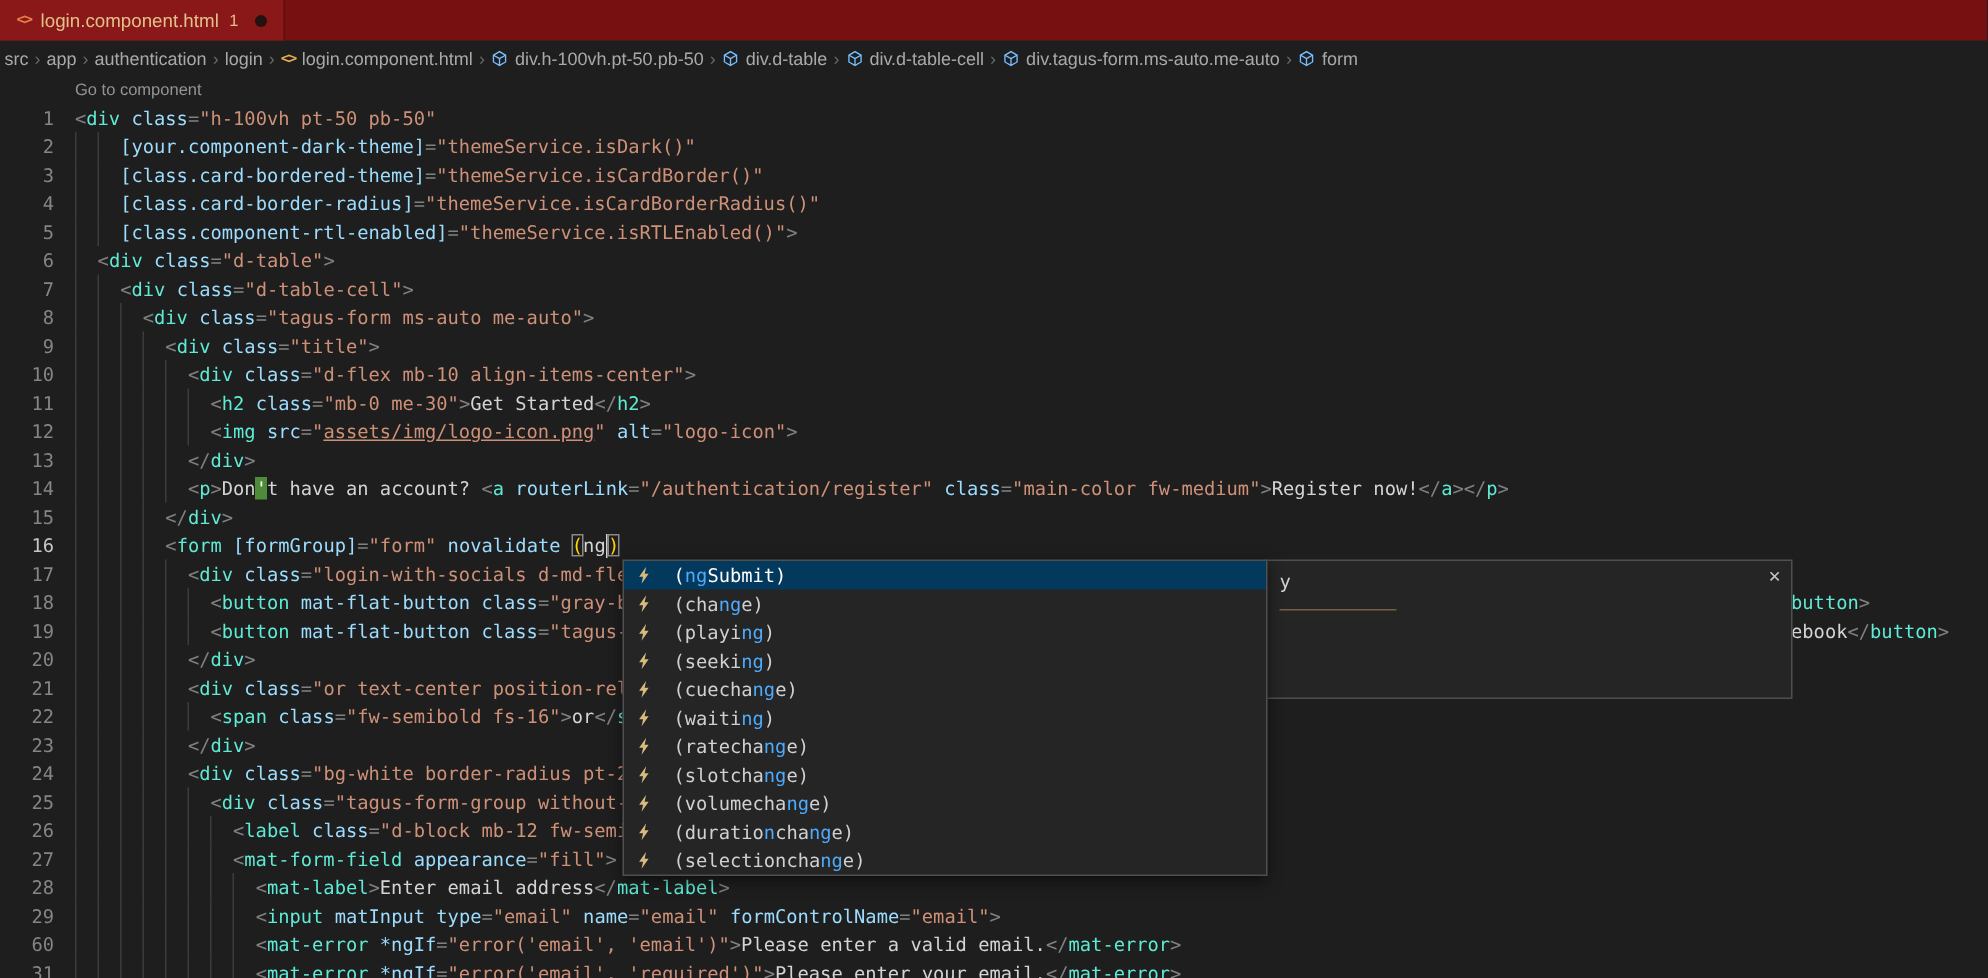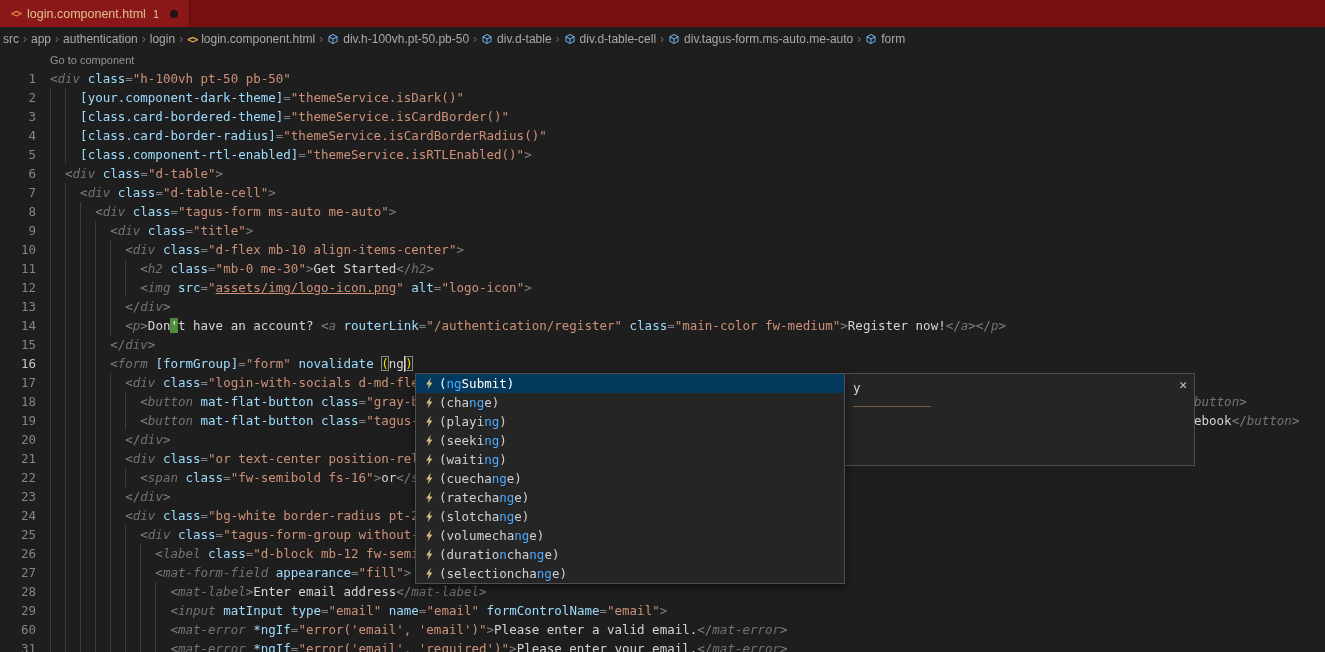--- a/index.html
+++ b/index.html
@@ -25,36 +25,36 @@
   .codelens{height:18px;line-height:18px;padding-left:50px;color:#949494;font-size:11px;cursor:pointer;}
 
   
   .editor{position:relative;}
   .row{display:flex;height:19px;line-height:19px;font-family:"DejaVu Sans Mono",monospace;font-size:12.5px;}
   .ln{flex:0 0 36px;text-align:right;color:#858585;user-select:none;}
   .row.active .ln{color:#c6c6c6;}
   .code{position:relative;flex:1;padding-left:14px;white-space:pre;}
   .guide{position:absolute;top:0;bottom:0;width:1px;background:#3c3c3c;}
   .tk-p{color:#808080;}
-  .tk-t{color:#737373;font-style:italic;}
+  .tk-t{color:#5eead4;}
   .tk-a{color:#9cdcfe;}
   .tk-s{color:#ce9178;}
   .tk-x{color:#d4d4d4;}
   .tk-u{color:#ce9178;text-decoration:underline;}
   .tk-g{color:#ffffff;background:#4e8c3a;}
   .tk-bm{color:#ffd700;outline:1px solid #888888;outline-offset:-1px;}
   .cursor{display:inline-block;width:1.5px;height:16px;background:#d4d4d4;vertical-align:middle;margin:0 0 2px 0;}
 
   
   .suggest{position:absolute;left:415px;top:373px;width:428px;background:#252526;border:1px solid #4f4f4f;box-shadow:0 3px 9px rgba(0,0,0,.55);z-index:5;}
   .s-item{height:19px;display:flex;align-items:center;padding:0 3px;font-family:"DejaVu Sans Mono",monospace;font-size:12.5px;color:#d0d0d0;cursor:pointer;}
   .s-item.sel{background:#04395e;color:#ffffff;}
   .s-icon{flex:0 0 20px;display:flex;align-items:center;justify-content:center;}
   .s-icon svg{width:13px;height:13px;fill:#d7ba7d;}
-  .s-label{white-space:pre;}
+  .s-label{white-space:pre;margin-left:10px;}
   .m{color:#4daafc;}
 
   
   .docbox{position:absolute;left:843px;top:373px;width:352px;height:93px;background:#252526;border:1px solid #4f4f4f;box-sizing:border-box;padding:5px 24px 5px 9px;font-family:"DejaVu Sans Mono",monospace;font-size:12.5px;color:#d4d4d4;z-index:4;}
   .doc-line{line-height:18px;white-space:pre;}
   .doc-close{position:absolute;top:4px;right:7px;color:#c5c5c5;font-size:13px;line-height:13px;cursor:pointer;}
   .doc-hr{width:78px;height:0;border-top:1px solid #75603f;margin-top:9px;}
 </style>
 </head>
 <body>
@@ -299,29 +299,29 @@
           </svg>
         </span>
         <span class="s-label"><span>(seeki</span><span class="m">ng</span><span>)</span></span>
       </div>
       <div class="s-item">
         <span class="s-icon">
           <svg viewBox="0 0 16 16">
             <path d="M9.6 1 3.8 9.3h3.2L5.8 15l5.8-8.3H8.3L9.6 1z"></path>
           </svg>
         </span>
+        <span class="s-label"><span>(cuecha</span><span class="m">ng</span><span>e)</span></span>
+      </div>
+      <div class="s-item">
+        <span class="s-icon">
+          <svg viewBox="0 0 16 16">
+            <path d="M9.6 1 3.8 9.3h3.2L5.8 15l5.8-8.3H8.3L9.6 1z"></path>
+          </svg>
+        </span>
         <span class="s-label"><span>(waiti</span><span class="m">ng</span><span>)</span></span>
-      </div>
-      <div class="s-item">
-        <span class="s-icon">
-          <svg viewBox="0 0 16 16">
-            <path d="M9.6 1 3.8 9.3h3.2L5.8 15l5.8-8.3H8.3L9.6 1z"></path>
-          </svg>
-        </span>
-        <span class="s-label"><span>(cuecha</span><span class="m">ng</span><span>e)</span></span>
       </div>
       <div class="s-item">
         <span class="s-icon">
           <svg viewBox="0 0 16 16">
             <path d="M9.6 1 3.8 9.3h3.2L5.8 15l5.8-8.3H8.3L9.6 1z"></path>
           </svg>
         </span>
         <span class="s-label"><span>(ratecha</span><span class="m">ng</span><span>e)</span></span>
       </div>
       <div class="s-item">

